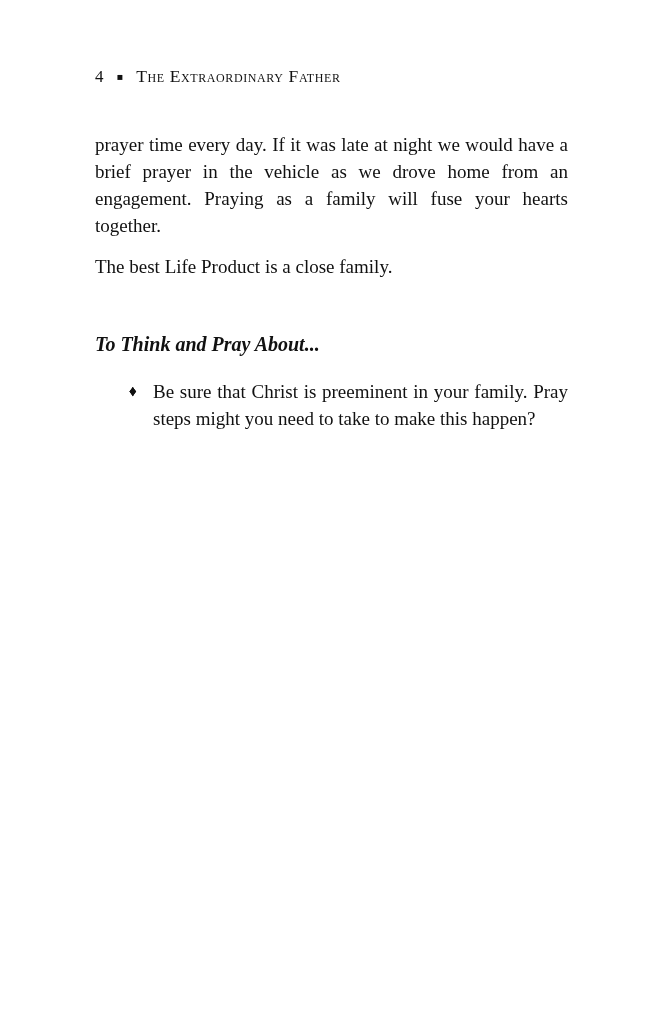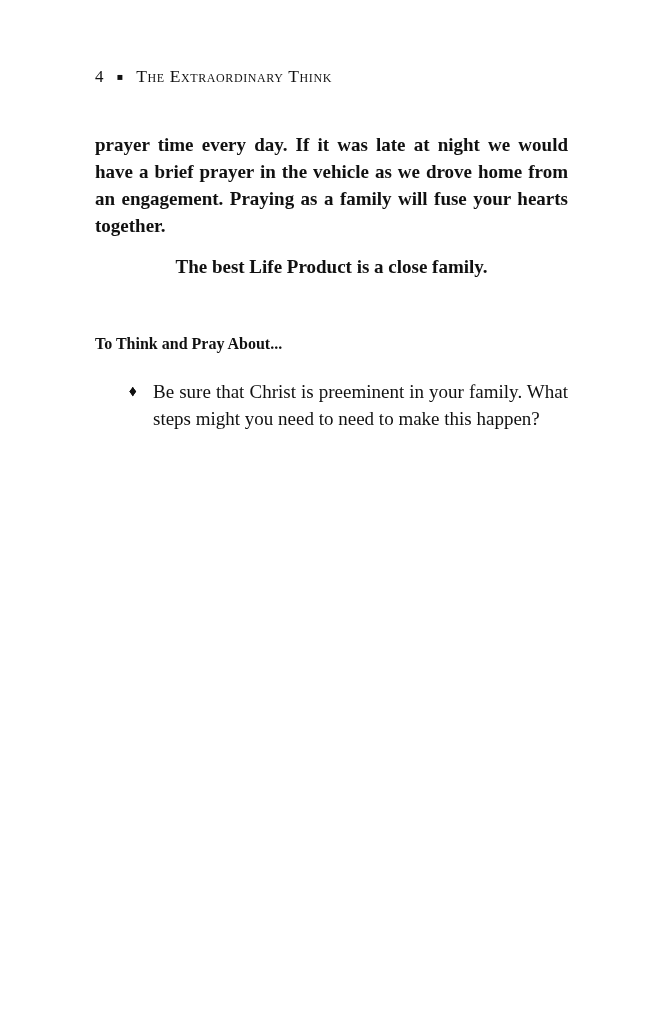--- a/index.html
+++ b/index.html
@@ -46,31 +46,31 @@
     font-variant: small-caps;
     letter-spacing: 0.6px;
     font-size: 17.5px;
   }
   
   .para {
     font-size: 19px;
     line-height: 27px;
     text-align: justify;
     margin: 0 0 14px 0;
-    font-weight: bold;
   }
   .para-standalone {
     margin-bottom: 52px;
-    text-align: center;
+    text-align: left;
   }
   .section-heading {
-    font-size: 16px;
+    font-size: 20px;
     line-height: 24px;
     font-weight: bold;
     margin: 0 0 22px 0;
+    font-style: italic;
   }
   
   .bullet-list {
     margin: 0;
     padding: 0;
   }
   .bullet-item {
     position: relative;
     padding-left: 58px;
     font-size: 19px;
@@ -88,36 +88,36 @@
 </style>
 </head>
 <body>
 
 <div class="page">
   <div class="content">
 
     <div class="running-header">
       <span class="page-number">4</span>
       <span class="header-sep">▪</span>
-      <span class="header-title">The Extraordinary Think</span>
+      <span class="header-title">The Extraordinary Father</span>
     </div>
 
     <p class="para">prayer time every day. If it was late at night we would have a brief prayer in the vehicle as we drove home from an engagement. Praying as a family will fuse your hearts together.</p>
 
     <p class="para para-standalone">The best Life Product is a close family.</p>
 
     <h2 class="section-heading">To Think and Pray About...</h2>
 
     <div class="bullet-list">
       <div class="bullet-item">
         <span class="bullet-glyph">♦</span>
       </div>
       <div class="bullet-item">
         <span class="bullet-glyph">♦</span>
       </div>
       <div class="bullet-item">
         <span class="bullet-glyph">♦</span>
-        <span>Be sure that Christ is preeminent in your family. What steps might you need to need to make this happen?</span>
+        <span>Be sure that Christ is preeminent in your family. Pray steps might you need to take to make this happen?</span>
       </div>
     </div>
 
   </div>
 </div>
 
 </body></html>

